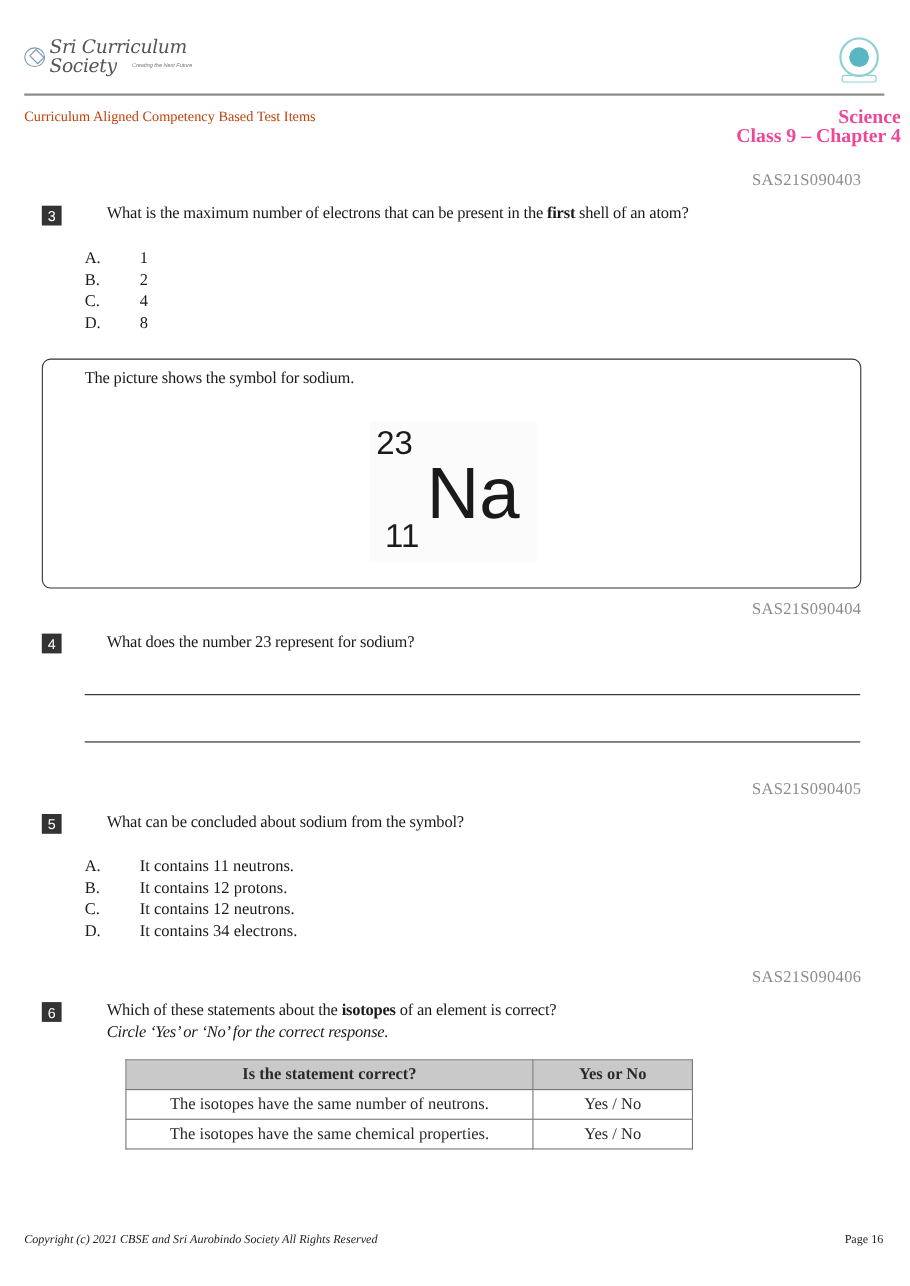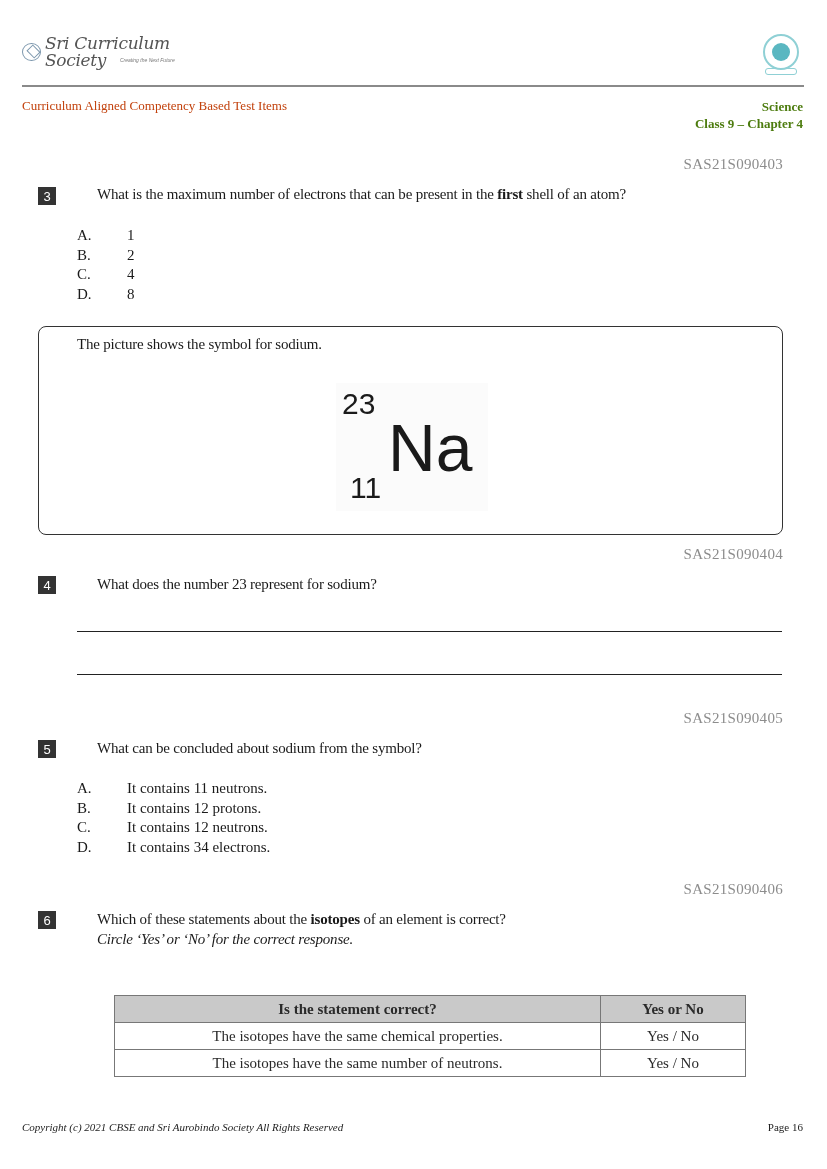--- a/index.html
+++ b/index.html
@@ -17,21 +17,21 @@
   .logo-left .tagline { position: absolute; left: 98px; top: 21px; font-size: 5px; font-style: italic; color: #777; font-family: "Liberation Sans", sans-serif; }
 
   .logo-right { left: 761px; top: 34px; width: 42px; height: 46px; }
   .logo-right .ring { position: absolute; left: 2px; top: 0; width: 36px; height: 36px; border-radius: 50%; border: 2px solid #8fd0d5; box-sizing: border-box; }
   .logo-right .core { position: absolute; left: 11px; top: 9px; width: 18px; height: 18px; border-radius: 50%; background: #5ab7c1; }
   .logo-right .scroll { position: absolute; left: 4px; top: 34px; width: 32px; height: 7px; border: 1.5px solid #8fd0d5; border-radius: 3px; box-sizing: border-box; }
 
   .header-rule { left: 22px; top: 85px; width: 782px; height: 2px; background: #8a8a8a; }
 
   .hdr-left { left: 22px; top: 98px; font-size: 13px; font-weight: normal; color: #c2410c; }
-  .hdr-right { right: 24px; top: 98px; font-size: 13px; font-weight: bold; color: #4d7c0f; text-align: right; line-height: 17px; }
+  .hdr-right { right: 8px; top: 98px; font-size: 18px; font-weight: bold; color: #ec4899; text-align: right; line-height: 17px; }
 
   .code { right: 44px; font-size: 15px; color: #8c8c8c; letter-spacing: 0.3px; }
 
   
   .qnum { left: 38px; width: 18px; height: 18px; background: #333; color: #fff; font-size: 13px; font-family: "Liberation Sans", sans-serif; display: flex; align-items: center; justify-content: center; }
   .qtext { left: 77px; font-size: 15px; color: #1a1a1a; letter-spacing: -0.2px; margin-left: 20px; }
   .qtext b { font-weight: bold; }
 
   .opts { left: 77px; font-size: 15px; line-height: 19.7px; }
   .opt { display: flex; }
@@ -41,21 +41,21 @@
   .stim { left: 38px; top: 326px; width: 745px; height: 209px; border: 1.6px solid #333; border-radius: 8px; box-sizing: border-box; }
   .stim-text { left: 77px; top: 336px; font-size: 15px; letter-spacing: -0.2px; }
   .na-fig { left: 336px; top: 383px; width: 152px; height: 128px; background: #fbfbfb; font-family: "Liberation Sans", "DejaVu Sans", sans-serif; color: #1a1a1a; text-align: center; }
   .na-mass { position: absolute; left: 6px; top: 6px; font-size: 30px; line-height: 1; }
   .na-sym { position: absolute; left: 52px; top: 32px; font-size: 66px; line-height: 1; }
   .na-num { position: absolute; left: 14px; top: 90px; font-size: 30px; line-height: 1; }
 
   .answer-line { left: 77px; width: 705px; height: 0; border-top: 1px solid #222; }
 
   
-  table.iso { position: absolute; left: 114px; top: 963px; width: 632px; border-collapse: collapse; font-size: 15px; margin-top: 32px; }
+  table.iso { position: absolute; left: 114px; top: 963px; width: 516px; border-collapse: collapse; font-size: 15px; }
   table.iso th, table.iso td { border: 1px solid #777; text-align: center; height: 26px; padding: 0; }
   table.iso th { background: #c9c9c9; font-weight: bold; color: #2a2a2a; }
   table.iso th.c2, table.iso td.c2 { width: 144px; }
   table.iso td { color: #2a2a2a; }
 
   .footer-left { left: 22px; top: 1121px; font-size: 11px; font-style: italic; color: #222; }
   .footer-right { right: 24px; top: 1121px; font-size: 11px; color: #222; }
 </style>
 </head>
 <body>
@@ -142,24 +142,24 @@
 
 <table class="iso">
   <thead>
     <tr>
       <th>Is the statement correct?</th>
       <th class="c2">Yes or No</th>
     </tr>
   </thead>
   <tbody>
     <tr>
-      <td>The isotopes have the same chemical properties.</td>
+      <td>The isotopes have the same number of neutrons.</td>
       <td class="c2">Yes / No</td>
     </tr>
     <tr>
-      <td>The isotopes have the same number of neutrons.</td>
+      <td>The isotopes have the same chemical properties.</td>
       <td class="c2">Yes / No</td>
     </tr>
   </tbody>
 </table>
 
 <div class="abs footer-left">Copyright (c) 2021 CBSE and Sri Aurobindo Society All Rights Reserved</div>
 <div class="abs footer-right">Page 16</div>
 
 </body></html>

